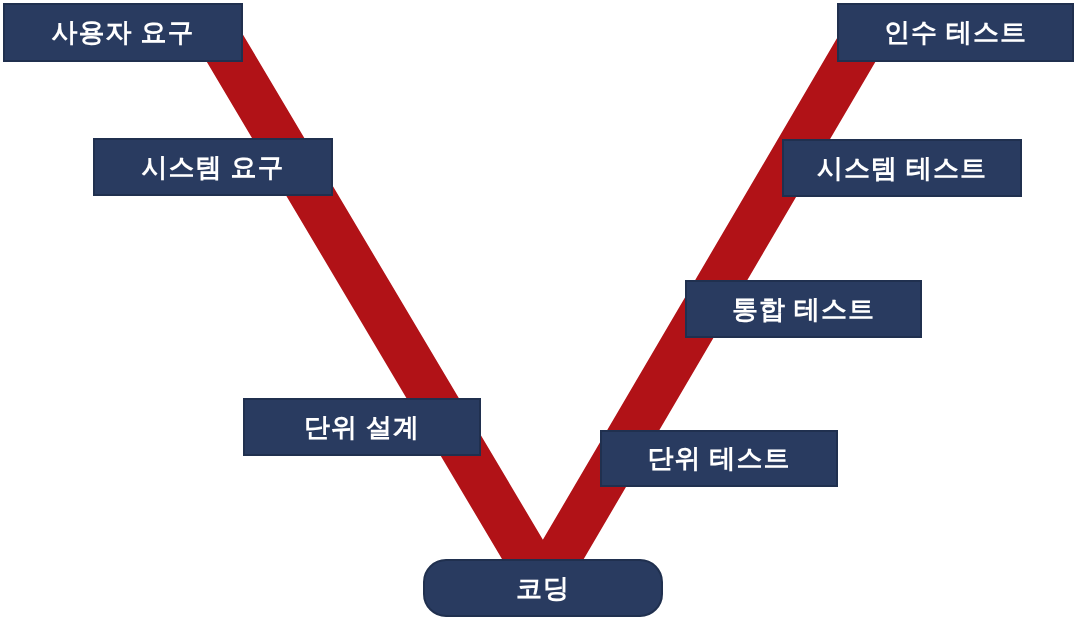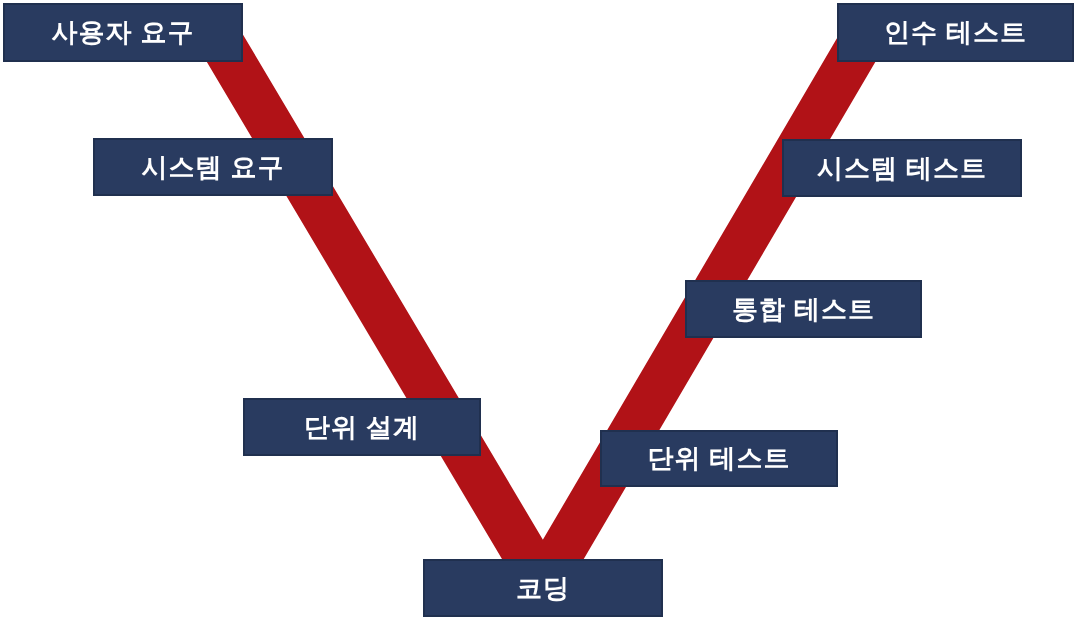--- a/index.html
+++ b/index.html
@@ -35,21 +35,21 @@
     font-weight: bold;
     letter-spacing: 1px;
     white-space: nowrap;
   }
   
   .n-user-req   { left: 3px;   top: 3px;   width: 240px; height: 59px; }
   .n-sys-req    { left: 93px;  top: 138px; width: 240px; height: 58px; }
   .n-sys-design { left: 170px; top: 272px; width: 238px; height: 58px; }
   .n-unit-design{ left: 243px; top: 398px; width: 238px; height: 58px; text-align: right; }
   
-  .n-coding     { left: 423px; top: 559px; width: 240px; height: 58px; }
+  .n-coding     { left: 423px; top: 559px; width: 240px; height: 58px; border-radius: 23px; }
   
   .n-acc-test   { left: 837px; top: 3px;   width: 237px; height: 59px; }
   .n-sys-test   { left: 782px; top: 139px; width: 240px; height: 58px; }
   .n-int-test   { left: 685px; top: 280px; width: 237px; height: 58px; }
   .n-unit-test  { left: 600px; top: 398px; width: 238px; height: 57px; margin-top: 32px; }
 </style>
 </head>
 <body>
 
 <div class="canvas">

